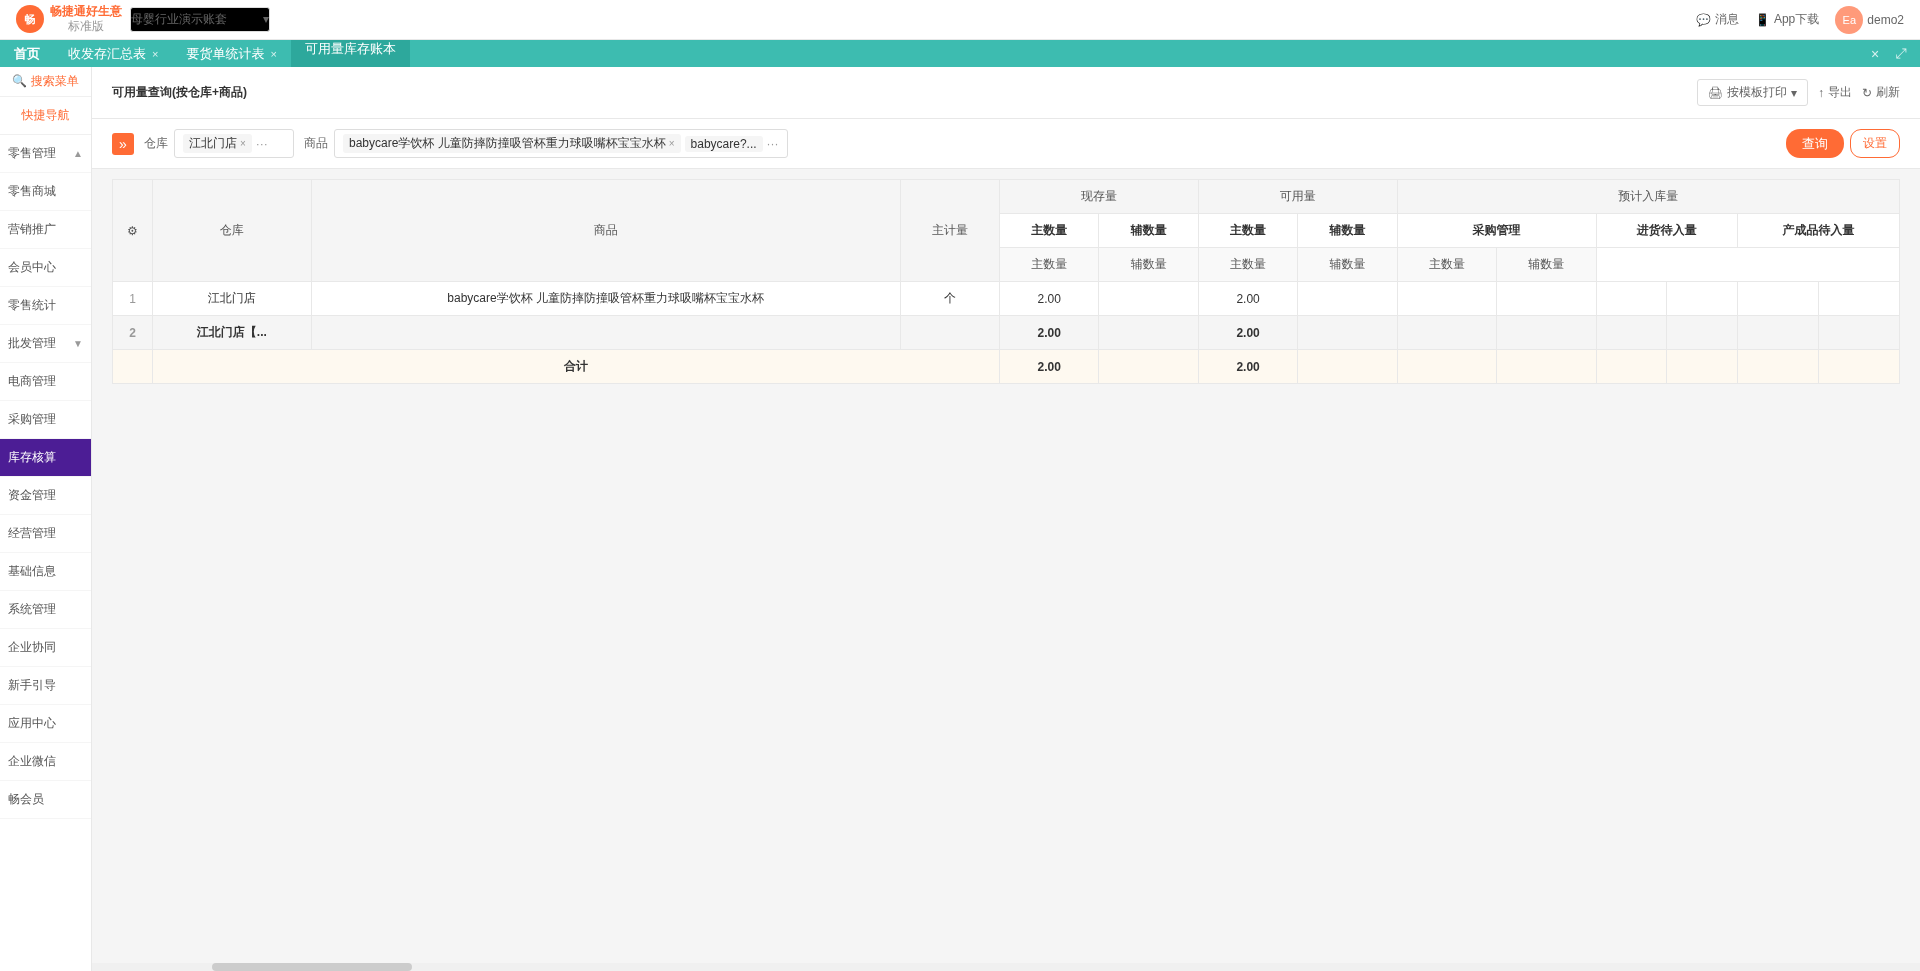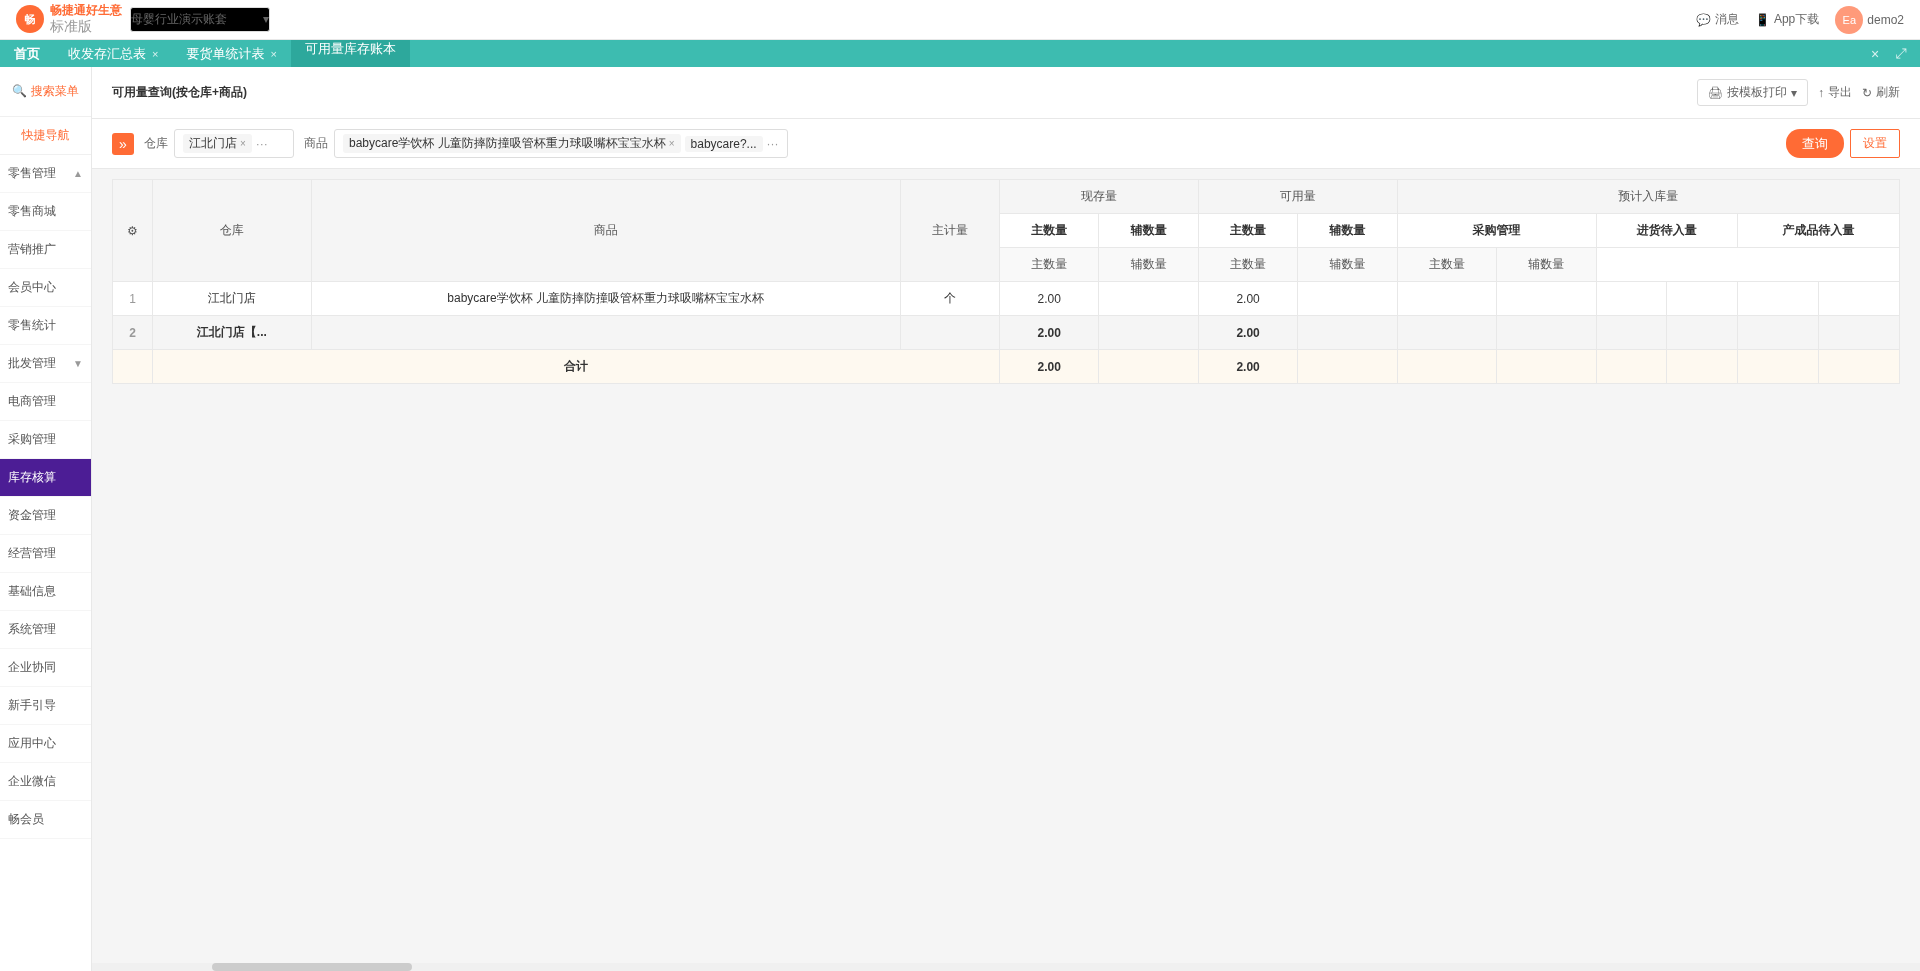--- a/index.html
+++ b/index.html
@@ -4,39 +4,39 @@
   <style>
     * { box-sizing: border-box; margin: 0; padding: 0; }
     body { font-family: 'Microsoft YaHei', Arial, sans-serif; font-size: 13px; background: #f5f5f5; color: #333; display: flex; flex-direction: column; height: 971px; overflow: hidden; }
 
     
     .top-bar { background: #fff; height: 40px; display: flex; align-items: center; justify-content: space-between; padding: 0 16px; border-bottom: 1px solid #e8e8e8; flex-shrink: 0; }
     .top-bar-left { display: flex; align-items: center; gap: 8px; }
     .logo-area { display: flex; align-items: center; gap: 6px; }
     .logo-icon { width: 28px; height: 28px; background: #ff6b35; border-radius: 50%; display: flex; align-items: center; justify-content: center; color: #fff; font-size: 11px; font-weight: bold; }
     .logo-text { font-size: 12px; color: #ff6b35; font-weight: bold; line-height: 1.2; }
-    .logo-sub { font-size: 14px; color: #999; }
+    .logo-sub { font-size: 12px; color: #999; text-align: center; }
     .industry-select { display: flex; align-items: center; gap: 4px; border: 1px solid #ddd; border-radius: 3px; padding: 3px 0; cursor: pointer; font-size: 12px; color: #666; background: #000000; min-width: 140px; }
     .top-bar-right { display: flex; align-items: center; gap: 16px; }
     .top-bar-icon { display: flex; align-items: center; gap: 4px; cursor: pointer; color: #666; font-size: 12px; }
     .avatar { width: 28px; height: 28px; border-radius: 50%; background: #ff9a7a; display: flex; align-items: center; justify-content: center; color: #fff; font-size: 11px; }
 
     
     .nav-tabs { background: #3dbcb0; height: 27px; display: flex; align-items: stretch; flex-shrink: 0; }
     .nav-tab { display: flex; align-items: center; padding: 0 14px; color: #fff; font-size: 13px; cursor: pointer; position: relative; gap: 6px; white-space: nowrap; }
     .nav-tab.active { background: #2da89c; flex-direction: column; }
     .nav-tab .close-x { font-size: 11px; opacity: 0.8; cursor: pointer; }
     .nav-tab.home { background: #3dbcb0; font-weight: bold; }
     .nav-window-controls { margin-left: auto; display: flex; align-items: center; gap: 4px; padding-right: 8px; }
     .win-btn { width: 22px; height: 22px; display: flex; align-items: center; justify-content: center; color: #fff; cursor: pointer; font-size: 14px; opacity: 0.8; }
 
     
     .main-layout { display: flex; flex: 1; overflow: hidden; }
     .sidebar { width: 92px; background: #fff; border-right: 1px solid #e8e8e8; display: flex; flex-direction: column; flex-shrink: 0; overflow-y: auto; }
-    .sidebar-search { padding: 16px 8px; font-size: 12px; color: #ff6b35; cursor: pointer; border-bottom: 1px solid #f0f0f0; text-align: center; }
+    .sidebar-search { padding: 6px 8px; font-size: 12px; color: #ff6b35; cursor: pointer; border-bottom: 1px solid #f0f0f0; text-align: center; }
     .sidebar-nav { padding: 6px 0; font-size: 12px; color: #ff6b35; cursor: pointer; text-align: center; border-bottom: 1px solid #f0f0f0; padding-bottom: 10px; padding-top: 10px; }
     .sidebar-item { padding: 10px 8px; font-size: 12px; color: #555; cursor: pointer; text-align: center; display: flex; align-items: center; justify-content: space-between; border-bottom: 1px solid #f5f5f5; }
     .sidebar-item.active { color: #fff; background: #4c1d95; }
     .sidebar-item .arrow { font-size: 10px; color: #999; }
 
     
     .main-content { flex: 1; display: flex; flex-direction: column; overflow: hidden; background: #f5f5f5; }
 
     
     .page-header { background: #fff; padding: 12px 20px; display: flex; align-items: center; justify-content: space-between; border-bottom: 1px solid #e8e8e8; flex-shrink: 0; }
@@ -50,21 +50,21 @@
     .filter-bar { background: #fff; padding: 10px 20px; display: flex; align-items: center; gap: 10px; border-bottom: 1px solid #e8e8e8; flex-shrink: 0; }
     .expand-btn { background: #ff6b35; color: #fff; border: none; border-radius: 3px; width: 22px; height: 22px; cursor: pointer; display: flex; align-items: center; justify-content: center; font-size: 14px; flex-shrink: 0; }
     .filter-group { display: flex; align-items: center; gap: 6px; }
     .filter-label { color: #666; font-size: 12px; white-space: nowrap; }
     .filter-input { border: 1px solid #ddd; border-radius: 3px; padding: 4px 8px; font-size: 12px; min-width: 120px; display: flex; align-items: center; gap: 4px; background: #fff; }
     .filter-tag { background: #f5f5f5; border-radius: 3px; padding: 1px 6px; font-size: 12px; display: flex; align-items: center; gap: 3px; }
     .filter-tag .remove { cursor: pointer; color: #999; font-size: 10px; }
     .filter-more { color: #999; font-size: 12px; cursor: pointer; }
     .filter-actions { margin-left: auto; display: flex; gap: 6px; }
     .btn-query { background: #ff6b35; color: #fff; border: none; border-radius: 14px; padding: 5px 16px; font-size: 13px; cursor: pointer; }
-    .btn-settings { background: #fff; color: #ff6b35; border: 1px solid #ff6b35; border-radius: 2px; padding: 5px 12px; font-size: 12px; cursor: pointer; }
+    .btn-settings { background: #fff; color: #ff6b35; border: 1px solid #ff6b35; border-radius: 11px; padding: 5px 12px; font-size: 12px; cursor: pointer; }
 
     
     .table-container { flex: 1; overflow: auto; padding: 10px 20px; }
     .data-table { width: 100%; border-collapse: collapse; background: #fff; font-size: 12px; border: 1px solid #e8e8e8; }
     .data-table th, .data-table td { border: 1px solid #e8e8e8; padding: 8px 10px; text-align: center; white-space: nowrap; }
     .data-table thead tr:first-child th { background: #f5f5f5; color: #555; font-weight: normal; }
     .data-table thead tr:last-child th { background: #f9f9f9; color: #555; font-weight: normal; }
     .data-table tbody tr:nth-child(even) { background: #fafafa; }
     .data-table th.settings-col { width: 40px; }
     .col-seq { width: 40px; color: #999; }

